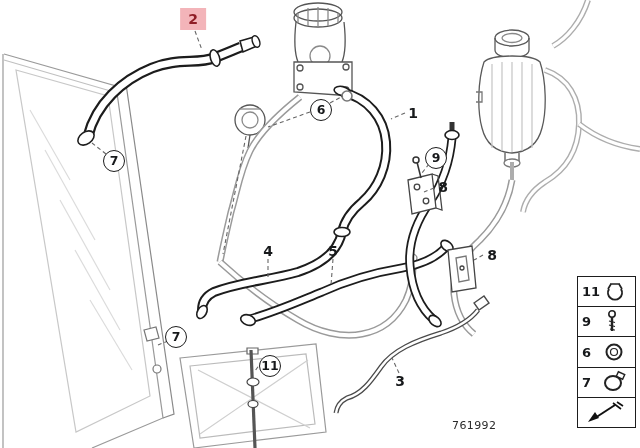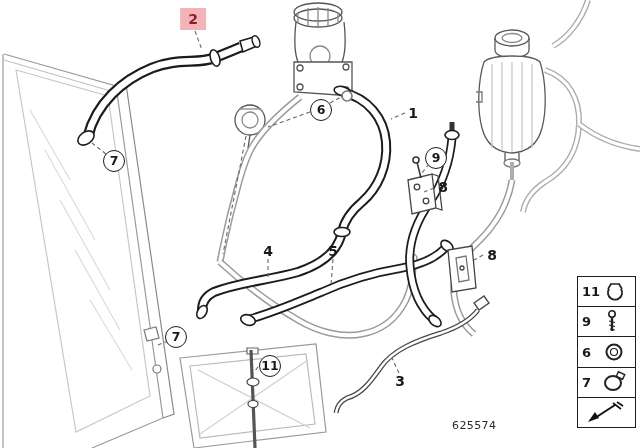--- a/index.html
+++ b/index.html
@@ -233,15 +233,15 @@
     </div>
     <div class="legend-row">
       <svg width="44" height="22" viewBox="0 0 44 22">
         <path d="M33,4 L13,17" stroke="#111" stroke-width="2" fill="none"></path>
         <polygon points="6,21 17,17 13,11" fill="#111"></polygon>
         <path d="M31,2 L39,8 M35,1 L41,5" stroke="#111" stroke-width="1.6" fill="none"></path>
       </svg>
     </div>
   </div>
 
-  <div class="part-number">625574</div>
+  <div class="part-number">761992</div>
 
 </div>
 
 </body></html>

